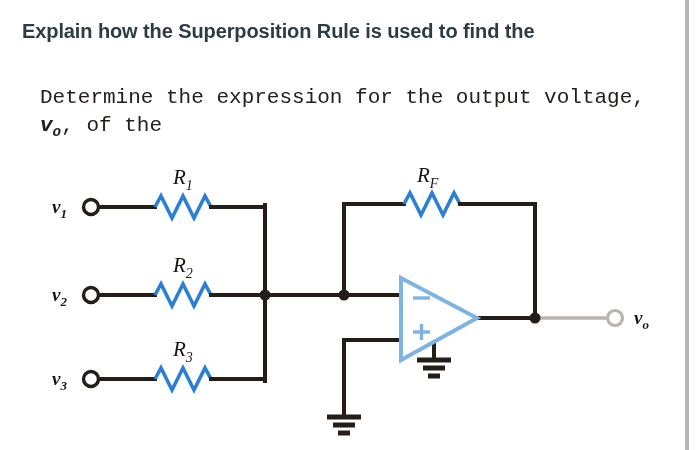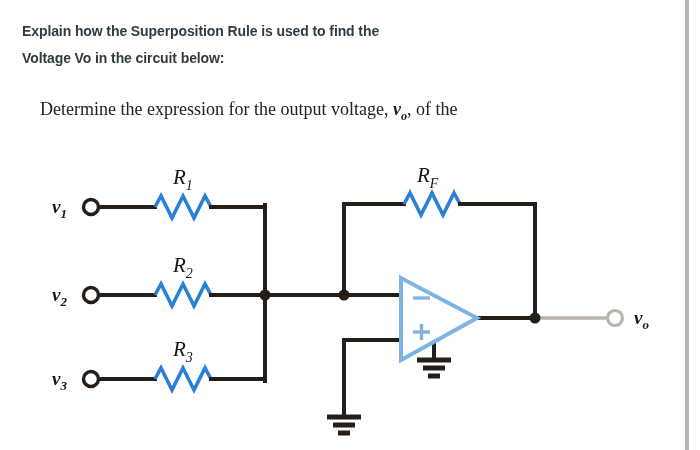--- a/index.html
+++ b/index.html
@@ -18,40 +18,39 @@
   }
 
   
   #question-heading {
     position: absolute;
     left: 22px;
     top: 18px;
     width: 640px;
     font-family: "Liberation Sans", sans-serif;
     font-weight: bold;
-    font-size: 14px;
+    font-size: 20px;
     line-height: 27px;
     color: #2f3b43;
     letter-spacing: -0.1px;
   }
   #question-heading .hl {
     display: block;
   }
 
   
   #problem-body {
     position: absolute;
     left: 40px;
     top: 84px;
     width: 636px;
-    font-family: Liberation Serif, serif;
-    font-size: 18px;
+    font-family: Liberation Mono, monospace;
+    font-size: 21px;
     line-height: 28px;
     color: #23201e;
-    margin-top: 11px;
   }
   #problem-body .bl {
     display: block;
   }
   .vo-inline {
     font-style: italic;
     font-weight: bold;
   }
   .vo-inline sub {
     font-size: 0.68em;
@@ -109,21 +108,20 @@
     background: #b6b6b6;
   }
 </style>
 </head>
 <body>
 
 <div id="page">
 
   <div id="question-heading">
     <span class="hl">Explain how the Superposition Rule is used to find the</span>
-    <span class="hl">Voltage Vo in the circuit below:</span>
   </div>
 
   <div id="problem-body">
     <span class="bl">
       <span>Determine the expression for the output voltage, </span><span class="vo-inline"><span>v</span><sub>o</sub></span><span>, of the</span>
     </span>
   </div>
 
   <div id="circuit-figure">
     <svg id="circuit-svg" width="700" height="300" viewBox="0 0 700 300">

